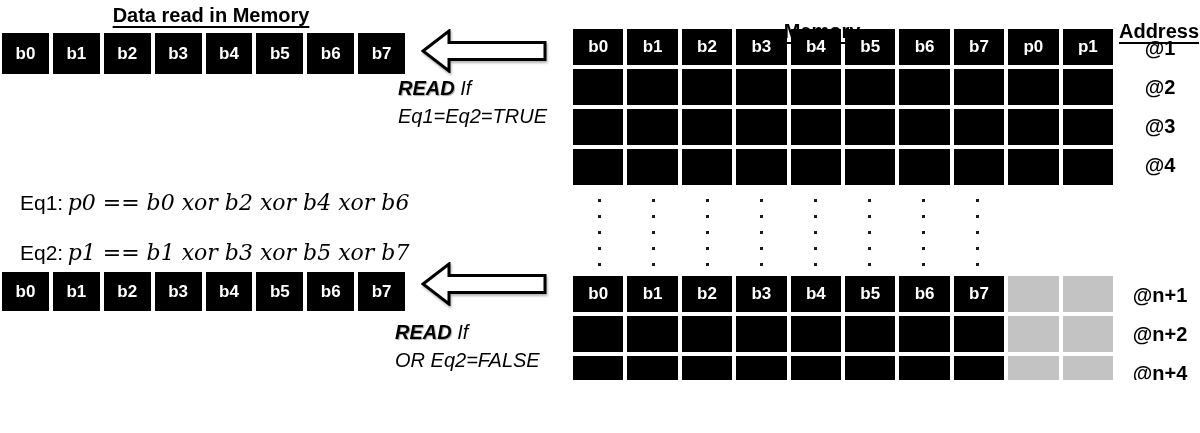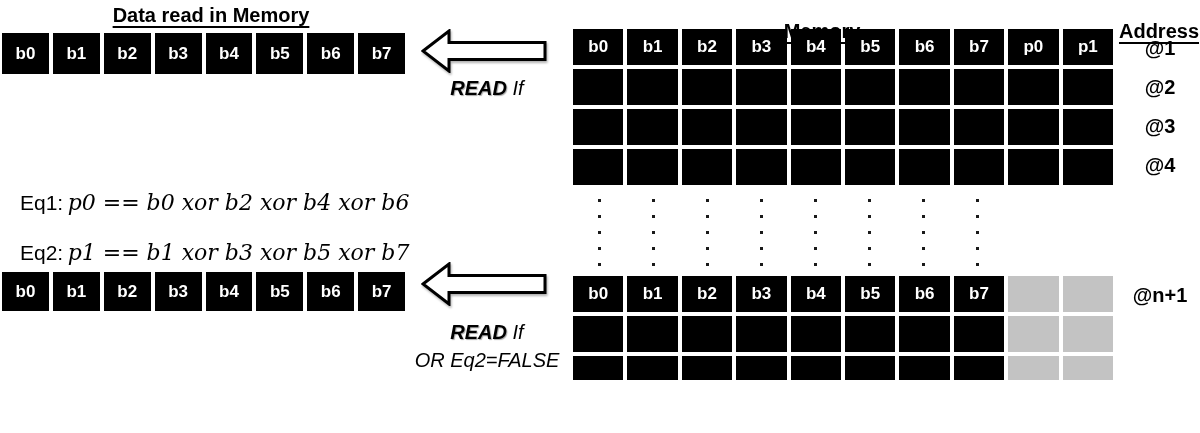--- a/index.html
+++ b/index.html
@@ -57,21 +57,21 @@
   .eq-label{font-size:21px;}
   .eq-math{font-family:"DejaVu Serif",serif;font-style:italic;font-size:22px;}
 
   .block-arrow{
     position:absolute;left:421px;width:126px;height:44px;
     filter:drop-shadow(1px 2px 1px rgba(0,0,0,0.3));
   }
   #arrow-top{top:29px;}
   #arrow-bottom{top:262px;}
 
-  .readblk{position:absolute;text-align:center;font-style:italic;font-size:20px;line-height:28px;}
+  .readblk{position:absolute;font-style:italic;font-size:20px;line-height:28px;}
   #read-top{left:398px;top:74px;width:178px;}
   #read-bottom{left:395px;top:318px;width:184px;}
   .read-kw{font-weight:bold;text-shadow:1px 1px 1px rgba(0,0,0,0.35);}
   .read-line{white-space:nowrap;}
 </style>
 </head>
 <body>
 
 <div class="canvas">
 
@@ -114,20 +114,23 @@
   </svg>
   <svg class="block-arrow" id="arrow-bottom" viewBox="0 0 126 44">
     <polygon points="2,22 28,2 28,13.5 124,13.5 124,30.5 28,30.5 28,42" fill="#ffffff" stroke="#000000" stroke-width="3" stroke-linejoin="miter"></polygon>
   </svg>
 
   <div class="readblk" id="read-top">
     <div class="read-line">
       <span class="read-kw">READ</span>
       <span>If</span>
     </div>
+    <div id="read-top-lines">
+        <div class="read-line">Eq1=Eq2=TRUE</div>
+      </div>
   </div>
 
   <div class="readblk" id="read-bottom">
     <div class="read-line">
       <span class="read-kw">READ</span>
       <span>If</span>
     </div>
     <div id="read-bottom-lines">
         <div class="read-line">OR Eq2=FALSE</div>
       </div>
@@ -341,15 +344,17 @@
     </div>
 
   <div class="addr-col" id="addr-top">
       <div class="addr">@1</div>
       <div class="addr">@2</div>
       <div class="addr">@3</div>
       <div class="addr">@4</div>
     </div>
   <div class="addr-col" id="addr-bottom">
       <div class="addr">@n+1</div>
+      <div class="addr">@n+2</div>
+      <div class="addr">@n+4</div>
     </div>
 
 </div>
 
 </body></html>

